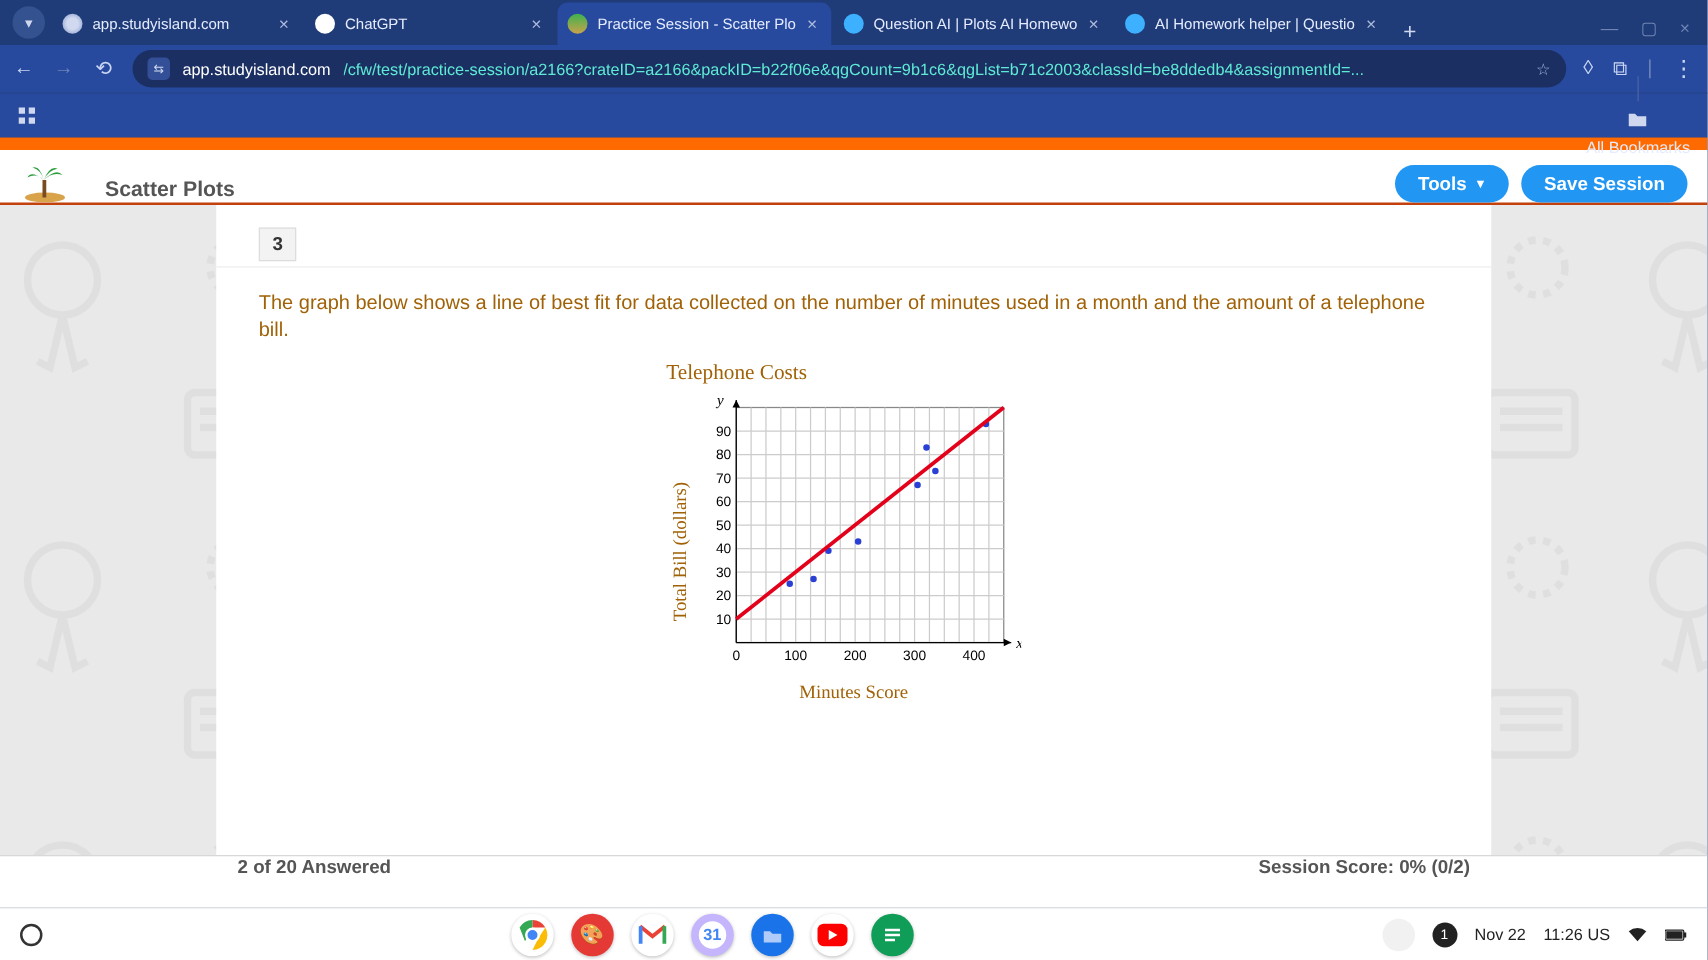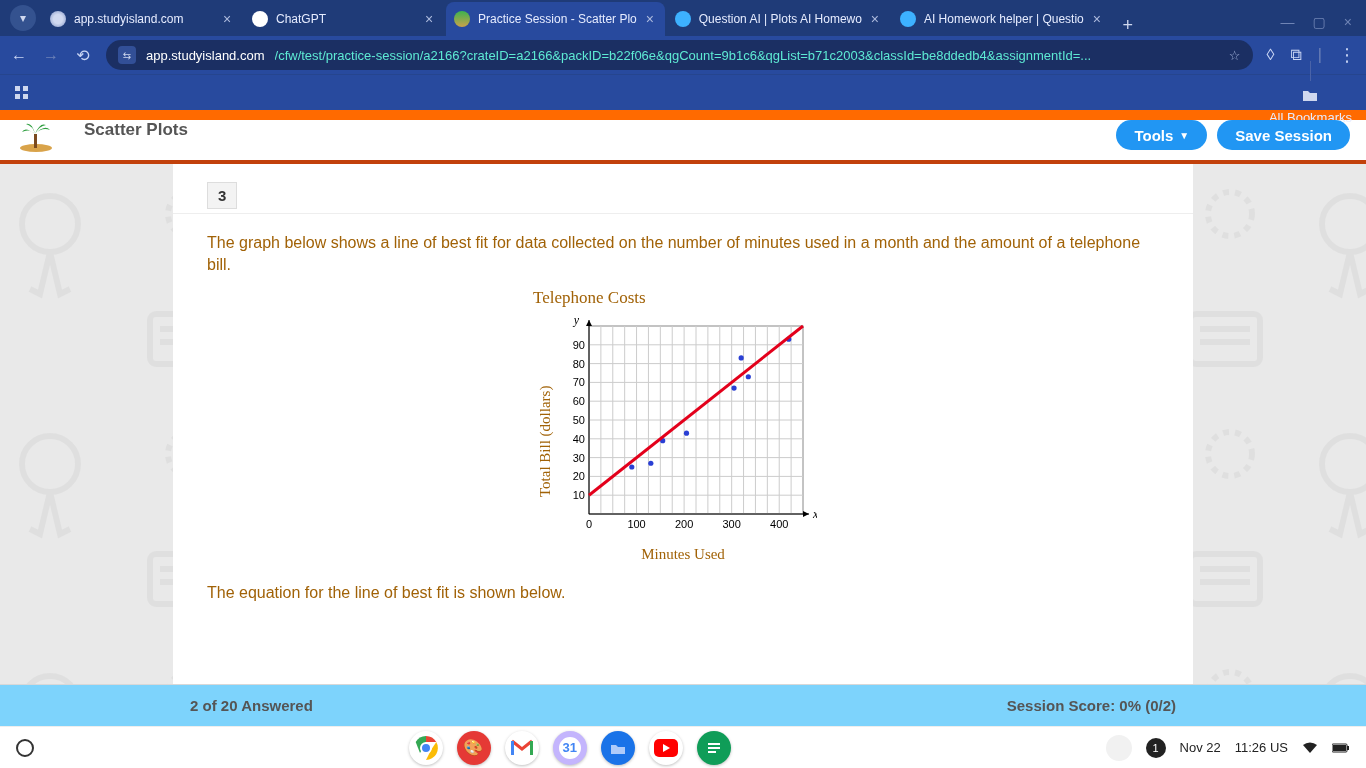--- a/index.html
+++ b/index.html
@@ -32,42 +32,42 @@
 
   
   .bookmarks-bar { background:#284a9e; height:36px; border-top:1px solid #26458e; display:flex; align-items:center; padding:0 14px; color:#e6ecff; font-size:13px; }
   .bk-right { margin-left:auto; display:flex; align-items:center; gap:8px;flex-direction:column; }
   .bk-sep { width:1px; height:20px; background:#4a63a8; margin:0 6px; }
 
   
   .orange-band { height:10px; background:#ff6a00; }
 
   
-  .app-header { height:44px; background:#fff; border-bottom:4px solid #c2410c; display:flex; align-items:flex-start; padding:0 16px; }
+  .app-header { height:44px; background:#fff; border-bottom:2px solid #c2410c; display:flex; align-items:flex-end; padding:0 16px; }
   .logo { width:40px; height:32px; display:flex; align-items:center; justify-content:center; margin-right:28px; }
   .page-title { font-weight:bold; color:#555; font-size:17px; }
   .hdr-right { margin-left:auto; display:flex; gap:10px; }
   .pill-btn { background:#2196f3; color:#fff; border:none; border-radius:18px; height:30px; padding:0 18px; font-size:15px; font-weight:600; cursor:pointer; display:flex; align-items:center; gap:6px; }
   .pill-btn .dd { font-size:10px; }
 
   
   .content-wrap { position:relative; height:calc(768px - 36px - 38px - 36px - 10px - 44px - 42px - 42px); background:#e9e9e9; overflow:hidden; }
   .pattern { position:absolute; inset:0; opacity:0.35; }
   .content-card { position:relative; width:1020px; margin:0 auto; background:#fff; min-height:100%; padding:18px 0 24px; }
   .qnum-row { padding:0 34px 4px; border-bottom:1px solid #eee; }
   .qnum { display:inline-block; background:#f3f3f3; border:1px solid #ddd; color:#333; font-weight:bold; padding:4px 10px; font-size:15px; }
   .qbody { padding:18px 34px 0; color:#a16207; font-size:16px; line-height:1.35; }
   .chart-wrap { margin:12px auto 0; width:300px; }
   .chart-title { text-align:left; font-family:Georgia, serif; font-size:17px; margin-bottom:2px; }
   .axis-wrap { display:flex; }
   .ylabel { writing-mode:vertical-rl; transform:rotate(180deg); text-align:center; font-family:Georgia, serif; font-size:15px; padding:0 2px 28px; }
   .xlabel { text-align:center; font-family:Georgia, serif; font-size:15px; margin-top:2px; }
 
   
-  .footer-bar { height:42px; background:#7dd3fc; border-top:1px solid #d8d8d8; box-shadow:0 -2px 4px rgba(0,0,0,0.05); display:flex; align-items:center; padding:0 20px; color:#555; font-size:15px; font-weight:bold; }
+  .footer-bar { height:42px; background:#ffffff; border-top:1px solid #d8d8d8; box-shadow:0 -2px 4px rgba(0,0,0,0.05); display:flex; align-items:flex-start; padding:0 20px; color:#555; font-size:15px; font-weight:bold; }
   .footer-bar .left { margin-left:170px; }
   .footer-bar .right { margin-left:auto; margin-right:170px; }
 
   
   .shelf { height:42px; background:#fff; display:flex; align-items:center; padding:0 16px; gap:12px; border-top:1px solid #eee; }
   .shelf-left { display:flex; align-items:center; }
   .circ { width:18px; height:18px; border:2px solid #333; border-radius:50%; }
   .shelf-center { margin:0 auto; display:flex; gap:14px; }
   .app-icon { width:34px; height:34px; border-radius:50%; display:flex; align-items:center; justify-content:center; font-size:16px; color:#fff; box-shadow:0 1px 3px rgba(0,0,0,0.25); }
   .shelf-right { display:flex; align-items:center; gap:14px; color:#222; font-size:13px; }
@@ -261,24 +261,23 @@
               <circle cx="93.82222222222222" cy="151.24" r="2.6" fill="#2a3fd4"></circle>
               <circle cx="105.71111111111111" cy="128.68" r="2.6" fill="#2a3fd4"></circle>
               <circle cx="129.48888888888888" cy="121.16" r="2.6" fill="#2a3fd4"></circle>
               <circle cx="177.04444444444445" cy="76.03999999999999" r="2.6" fill="#2a3fd4"></circle>
               <circle cx="184.17777777777778" cy="45.96000000000001" r="2.6" fill="#2a3fd4"></circle>
               <circle cx="191.3111111111111" cy="64.75999999999999" r="2.6" fill="#2a3fd4"></circle>
               <circle cx="231.73333333333335" cy="27.159999999999997" r="2.6" fill="#2a3fd4"></circle>
               <line x1="32" y1="183.2" x2="246" y2="14" stroke="#e3001b" stroke-width="3"></line>
             </svg>
         </div>
-        <div class="xlabel">Minutes Used</div>
+        <div class="xlabel">Minutes Score</div>
       </div>
 
-      <p style="margin-top:18px">The equation for the line of best fit is shown below.</p>
     </div>
   </div>
 </div>
 
 <div class="footer-bar">
   <span class="left">2 of 20 Answered</span>
   <span class="right">Session Score: 0% (0/2)</span>
 </div>
 
 <div class="shelf">

